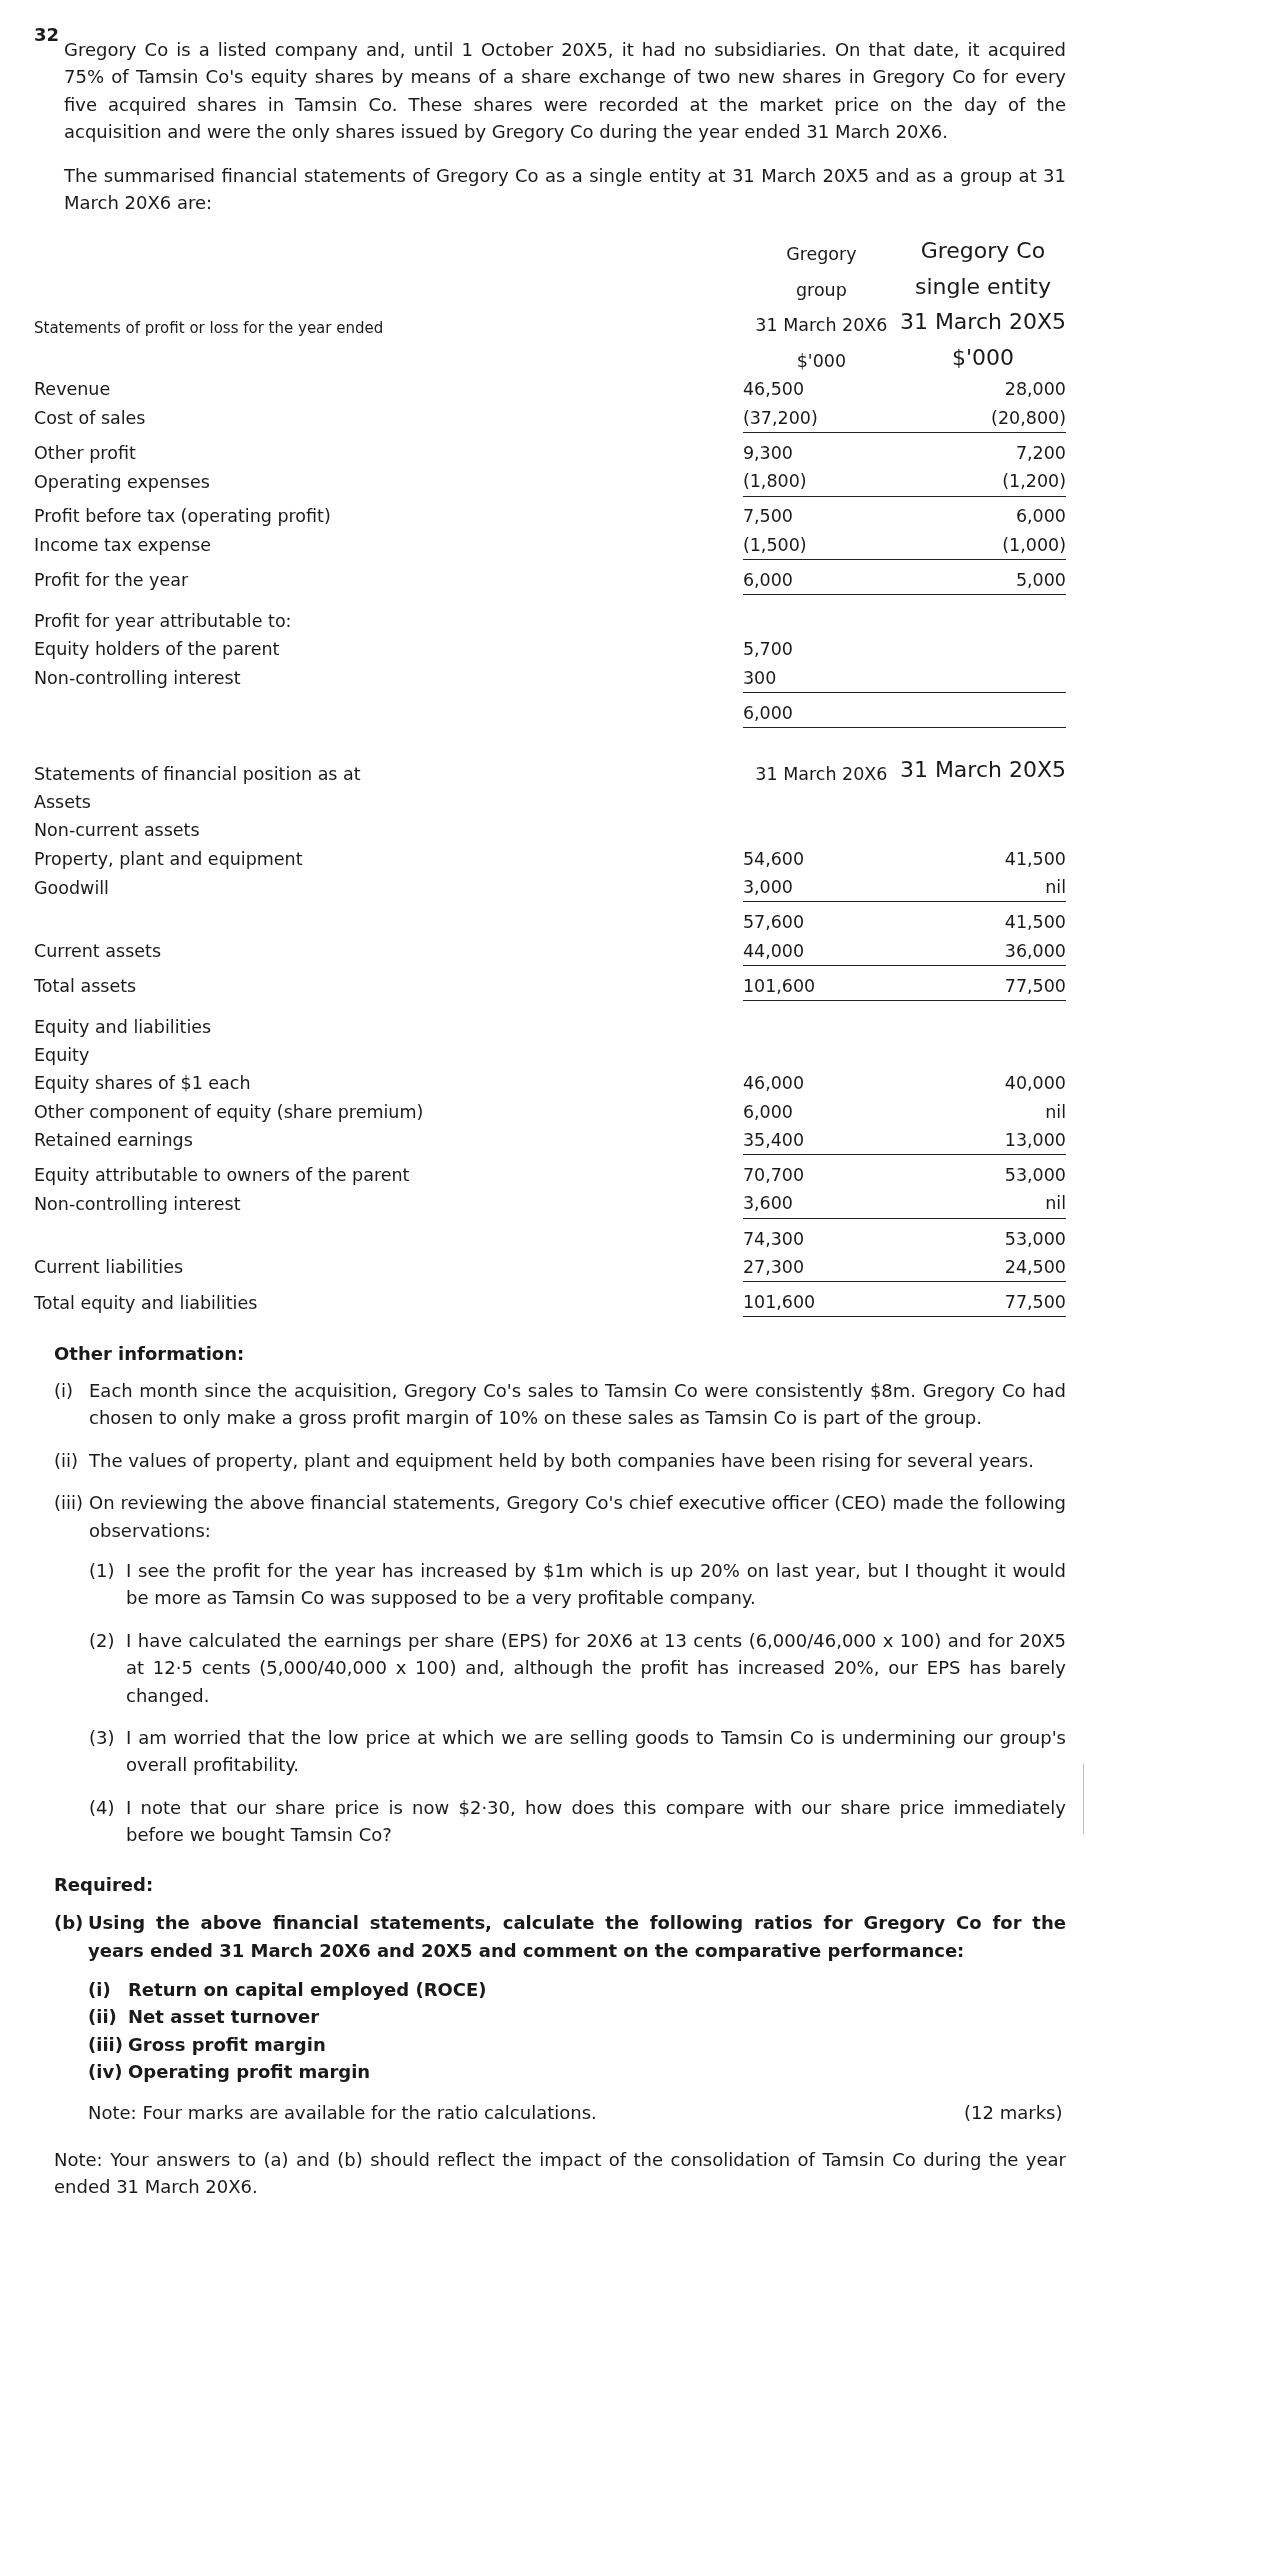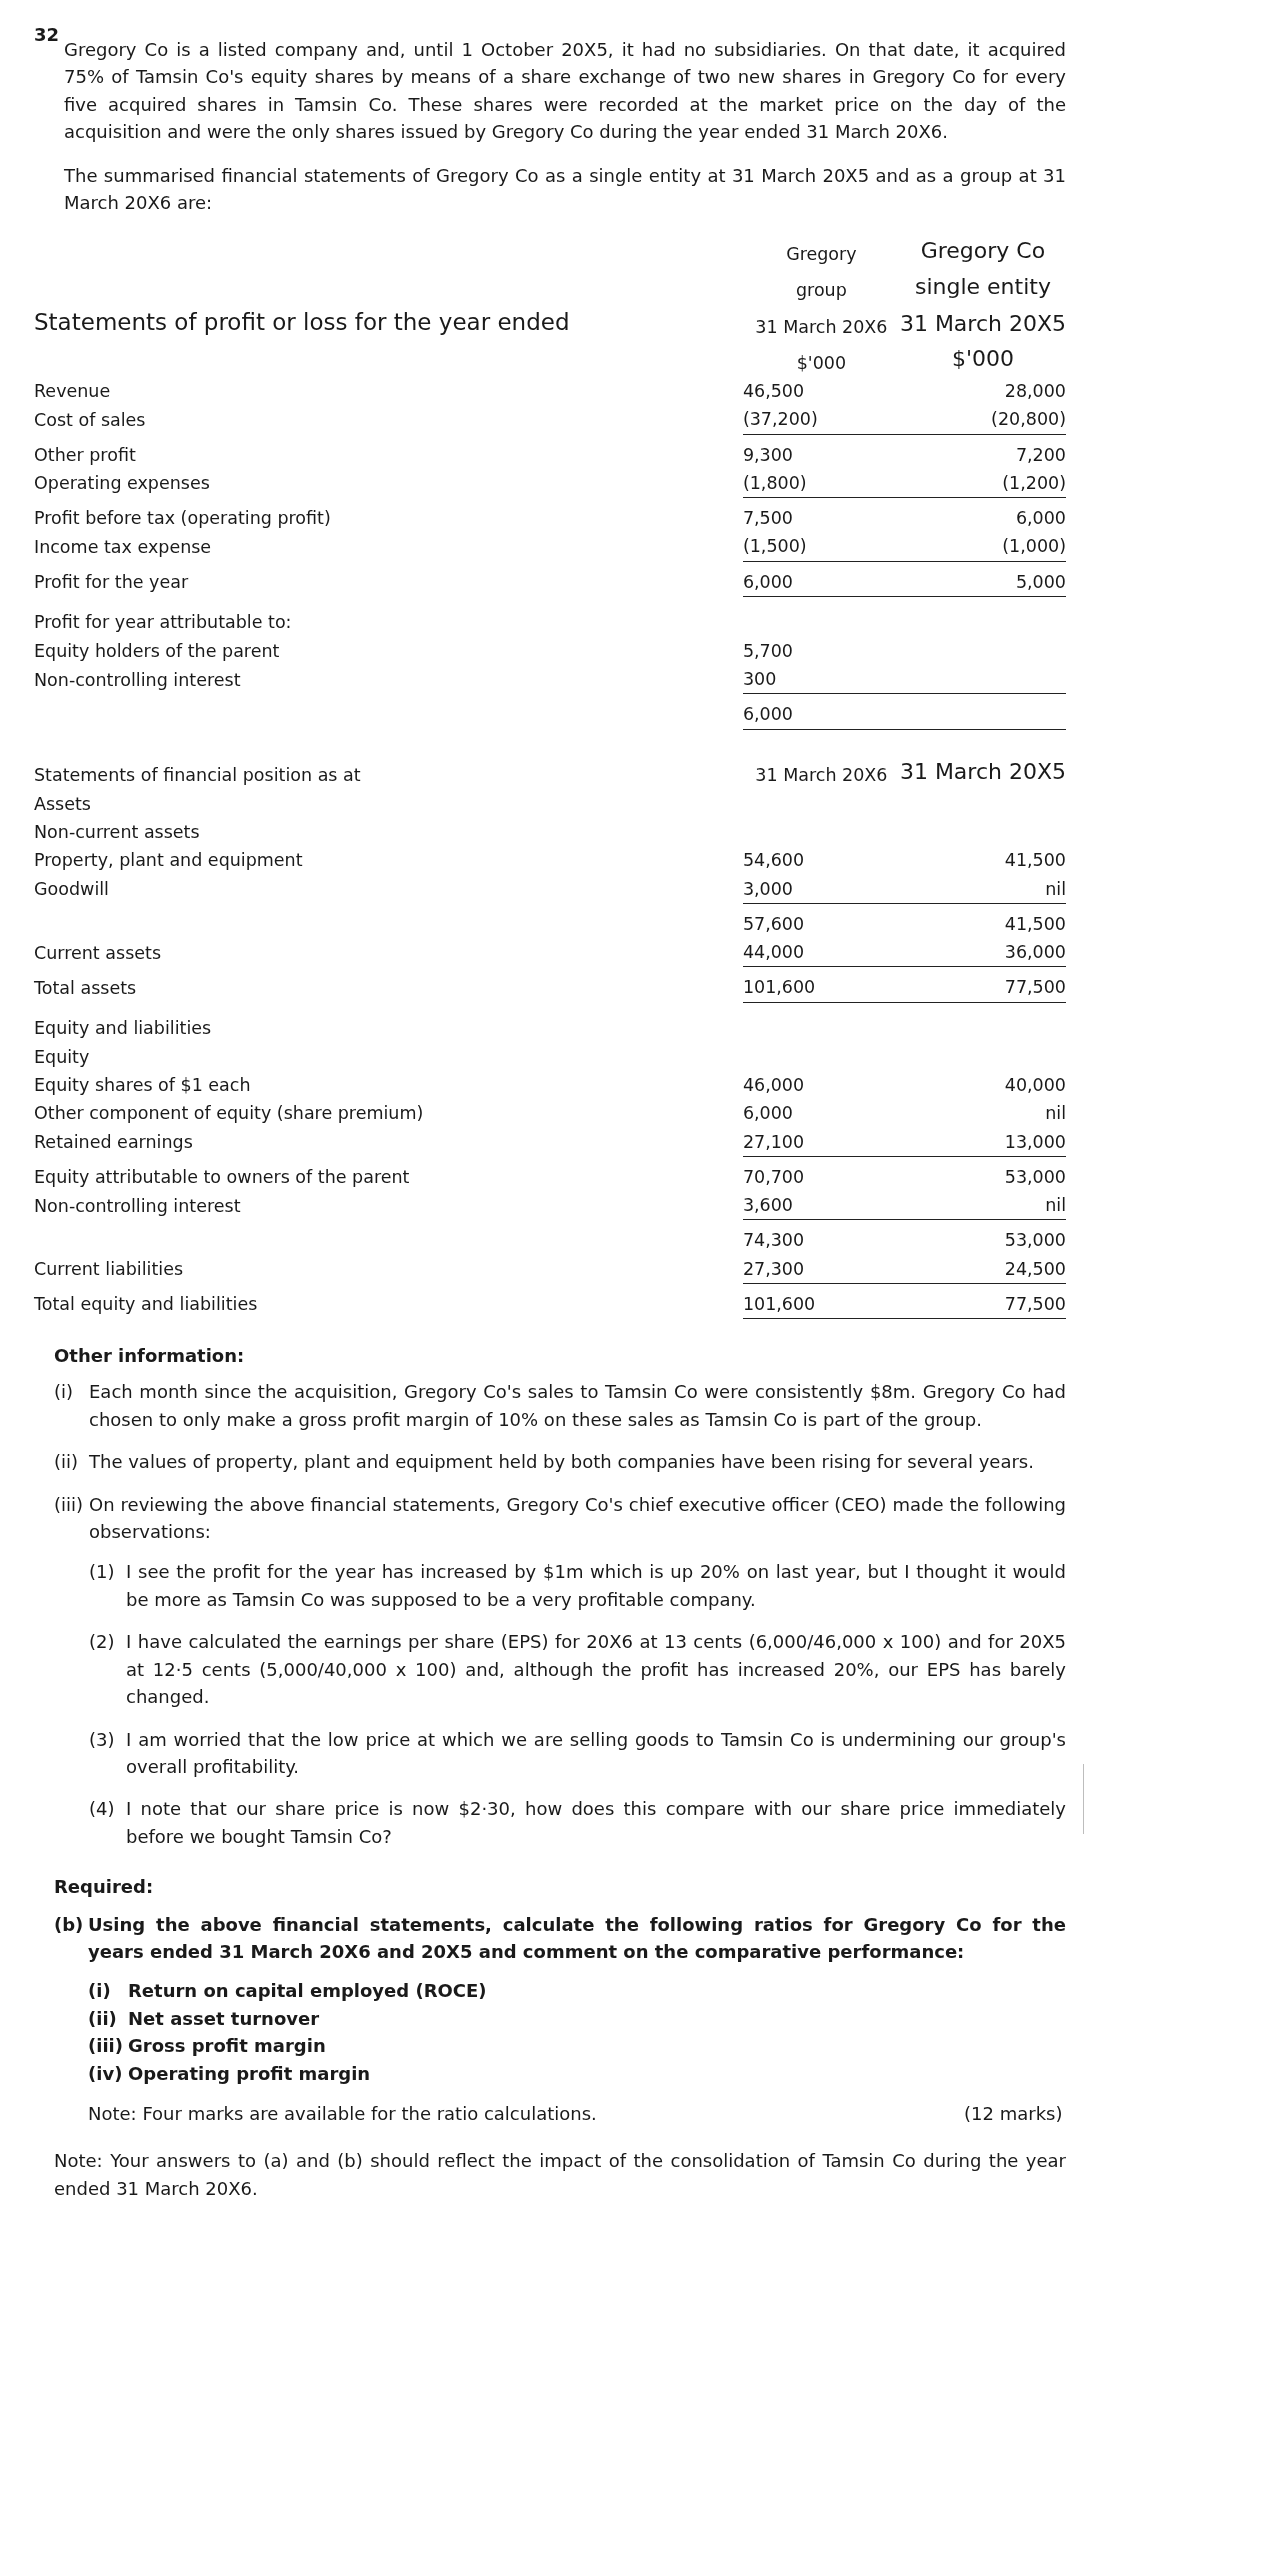--- a/index.html
+++ b/index.html
@@ -216,21 +216,21 @@
       <td class="lbl"></td>
       <td class="hdr">Gregory</td>
       <td class="hdr2">Gregory Co</td>
     </tr>
     <tr class="hdrline">
       <td class="lbl"></td>
       <td class="hdr">group</td>
       <td class="hdr2">single entity</td>
     </tr>
     <tr class="hdrline">
-      <td class="lbl" style="font-size:23px;">Statements of profit or loss for the year ended</td>
+      <td class="lbl" style="font-size:15px;">Statements of profit or loss for the year ended</td>
       <td class="hdr">31 March 20X6</td>
       <td class="hdr2">31 March 20X5</td>
     </tr>
     <tr class="hdrline">
       <td class="lbl"></td>
       <td class="hdr">$'000</td>
       <td class="hdr2">$'000</td>
     </tr>
 
     <tr>
@@ -374,21 +374,21 @@
       <td class="num">46,000</td>
       <td class="num2">40,000</td>
     </tr>
     <tr>
       <td class="lbl">Other component of equity (share premium)</td>
       <td class="num">6,000</td>
       <td class="num2">nil</td>
     </tr>
     <tr class="bline">
       <td class="lbl">Retained earnings</td>
-      <td class="num">27,100</td>
+      <td class="num">35,400</td>
       <td class="num2">13,000</td>
     </tr>
     <tr class="sp-sm">
           <td colspan="3"></td>
         </tr>
     <tr>
       <td class="lbl">Equity attributable to owners of the parent</td>
       <td class="num">70,700</td>
       <td class="num2">53,000</td>
     </tr>

